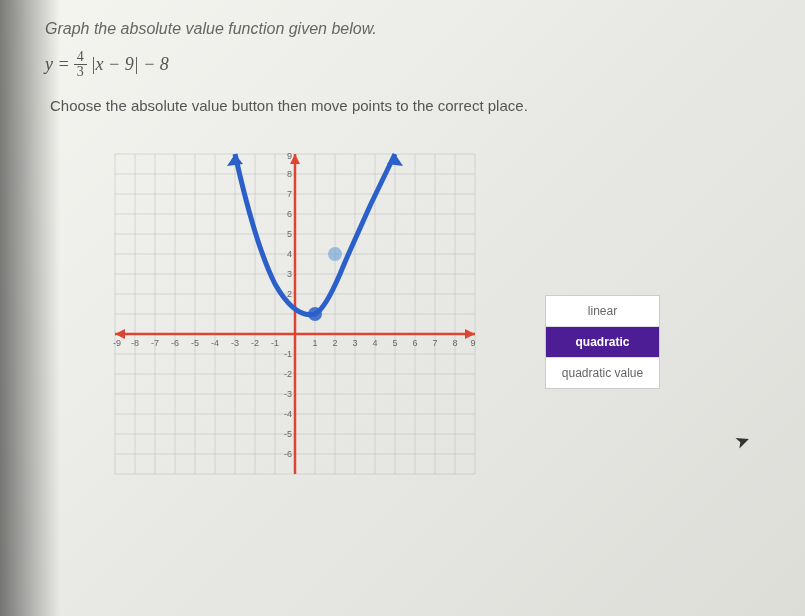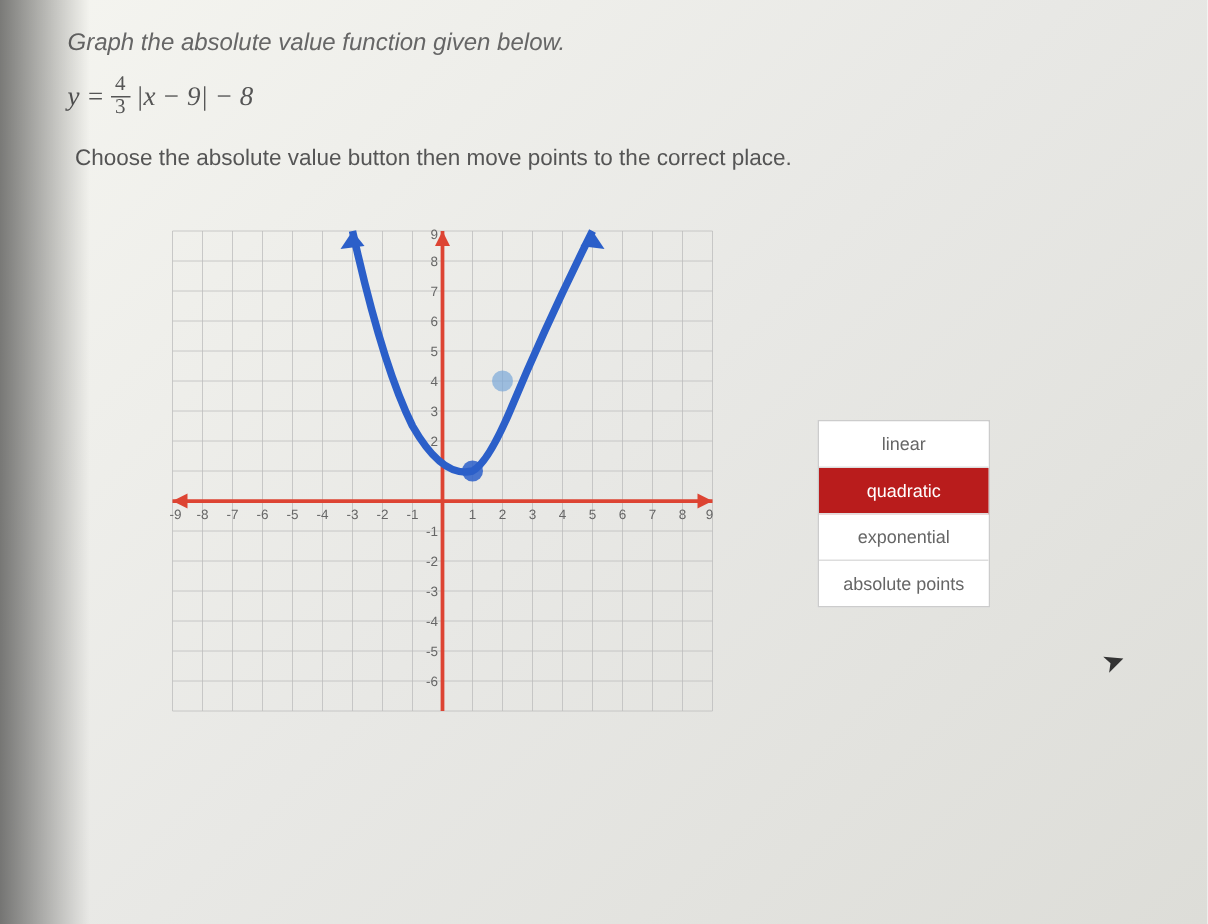--- a/index.html
+++ b/index.html
@@ -79,23 +79,23 @@
       padding: 8px 4px;
       font-size: 12px;
       text-align: center;
       border-bottom: 1px solid #ddd;
       cursor: pointer;
       background: #fff;
       color: #666;
     }
     .fn-button:last-child { border-bottom: none; }
     .fn-button.selected {
-      background: #b91c1c;
+      background: #4c1d95;
       color: #fff;
-      font-weight: normal;
+      font-weight: bold;
       text-align: center;
     }
     .cursor-arrow {
       position: absolute;
       right: 55px;
       top: 430px;
       font-size: 18px;
       color: #333;
       transform: rotate(-20deg);
     }
@@ -208,18 +208,17 @@
       <polygon points="290,10 282,20 298,22" fill="#2b5fc9"></polygon>
 
       <circle cx="210" cy="170" r="7" fill="#2b5fc9" opacity="0.85"></circle>
       <circle cx="230" cy="110" r="7" fill="#7ba8d8" opacity="0.7"></circle>
     </svg>
   </div>
 
   <div class="button-panel">
     <div class="fn-button">linear</div>
     <div class="fn-button selected">quadratic</div>
-    <div class="fn-button">exponential</div>
-    <div class="fn-button">absolute points</div>
+    <div class="fn-button">quadratic value</div>
   </div>
 </div>
 
 <div class="cursor-arrow">➤</div>
 
 </body></html>

